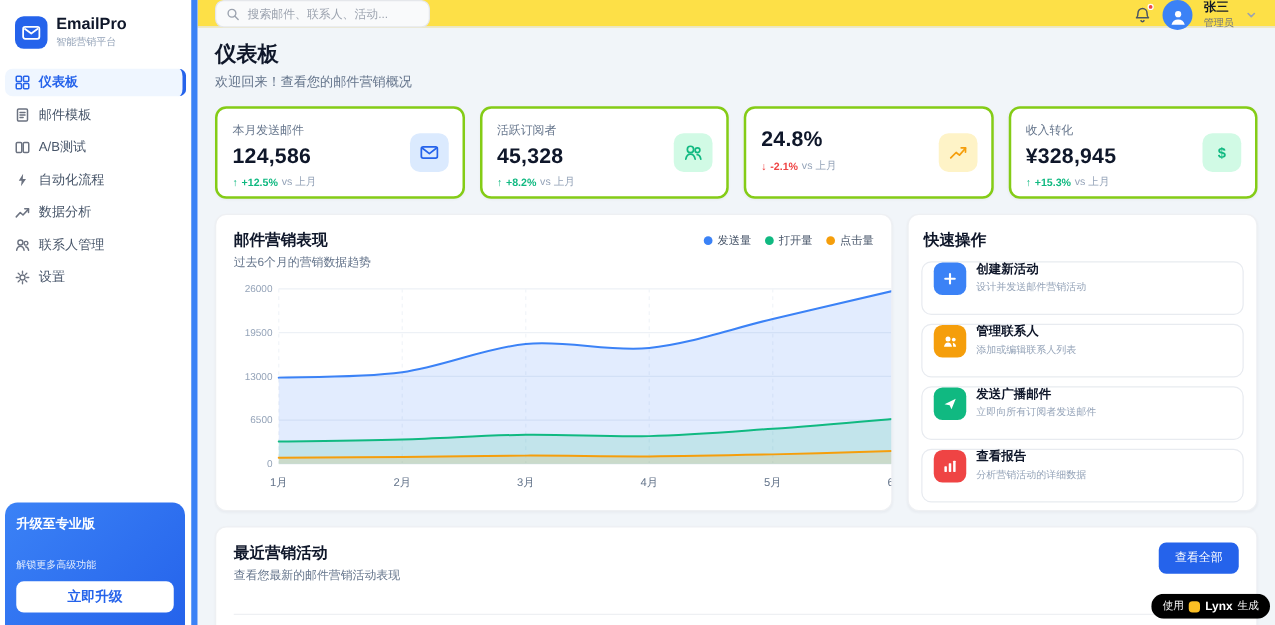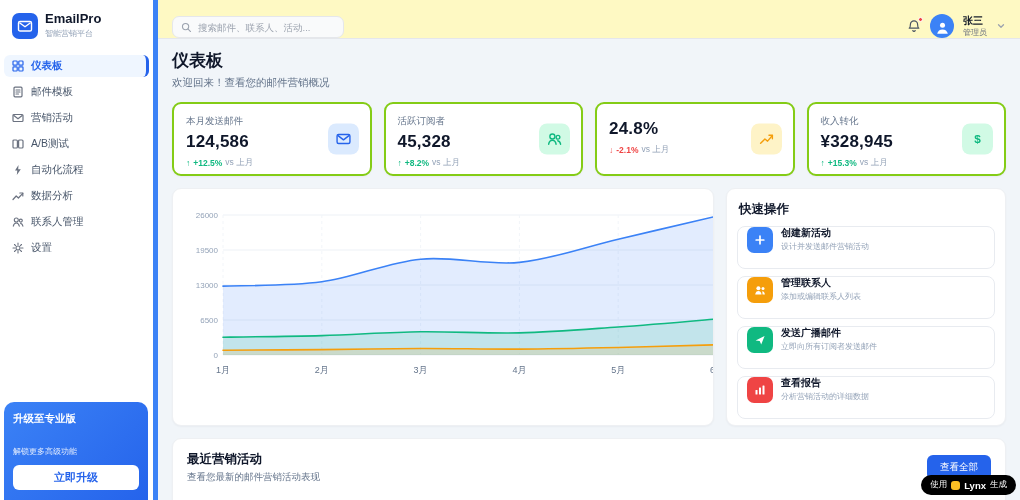--- a/index.html
+++ b/index.html
@@ -17,21 +17,21 @@
   .nav-item .nicon{display:flex;color:#6b7280}
   .nav-item.active{background:#eff6ff;color:#2563eb;font-weight:bold;border-right:3px solid #2563eb}
   .nav-item.active .nicon{color:#2563eb}
   .upgrade{position:absolute;left:4px;right:5px;bottom:0;background:linear-gradient(135deg,#3b82f6,#2563eb);border-radius:10px 10px 0 0;padding:10px 9px 10px;color:#fff}
   .up-title{font-size:10.5px;font-weight:bold}
   .up-sub{font-size:8px;color:rgba(255,255,255,.85);margin-top:20px}
   .up-btn{display:block;width:100%;margin-top:8px;background:#fff;color:#2563eb;border:none;border-radius:6px;font-size:11px;font-weight:bold;padding:5px 0;cursor:pointer;font-family:Liberation Mono, monospace}
 
   
   .main{flex:1;display:flex;flex-direction:column;min-width:0}
-  .topbar{height:39px;background:#fef9c3;border-bottom:1px solid #e5e7eb;display:flex;align-items:flex-end;padding:0 14px;flex-shrink:0}
+  .topbar{height:22px;background:#fde047;border-bottom:1px solid #e5e7eb;display:flex;align-items:flex-start;padding:0 14px;flex-shrink:0}
   .search{display:flex;align-items:center;gap:6px;width:172px;height:22px;background:#f9fafb;border:1px solid #e5e7eb;border-radius:7px;padding:0 8px}
   .search input{border:none;background:transparent;outline:none;font-size:9.5px;color:#374151;width:100%;font-family:inherit}
   .search input::placeholder{color:#9ca3af}
   .top-right{margin-left:auto;display:flex;align-items:center;gap:9px}
   .bell{position:relative;display:flex;cursor:pointer}
   .bell .dot{position:absolute;top:-2px;right:-2px;width:5px;height:5px;border-radius:50%;background:#ef4444;border:1px solid #fff}
   .avatar{width:24px;height:24px;border-radius:50%;background:#3b82f6;display:flex;align-items:center;justify-content:center;overflow:hidden;cursor:pointer}
   .avatar svg{width:15px;height:15px;margin-top:3px}
   .uname{font-size:10px;font-weight:bold;color:#111827;line-height:1.1}
   .urole{font-size:8px;color:#6b7280;margin-top:1px}
@@ -71,21 +71,21 @@
   .qa-title{font-size:12.5px;font-weight:bold;margin:2px 2px 8px}
   .qa-item{display:flex;align-items:flex-start;gap:8px;border:1px solid #e8ebf0;border-radius:8px;height:43px;padding:0 9px;margin-bottom:7px;cursor:pointer;background:#fff}
   .qa-item:last-child{margin-bottom:0}
   .qa-ico{width:26px;height:26px;border-radius:7px;display:flex;align-items:center;justify-content:center;flex-shrink:0}
   .i-blue{background:#3b82f6}.i-green{background:#10b981}.i-amber{background:#f59e0b}.i-red{background:#ef4444}
   .qa-t{font-size:10px;font-weight:bold;line-height:1.2}
   .qa-s{font-size:8px;color:#94a3b8;margin-top:2px;white-space:nowrap}
 
   
   .recent{margin-top:12px;padding:12px 14px;height:130px;overflow:hidden}
-  .recent-head{display:flex;align-items:center}
+  .recent-head{display:flex;align-items:flex-start}
   .view-all{margin-left:auto;background:#2563eb;color:#fff;border:none;border-radius:6px;font-size:9.5px;padding:6px 13px;cursor:pointer;font-family:inherit}
   .tbl-head{display:grid;grid-template-columns:185px 155px 128px 127px 93px 65px 1fr;margin-top:12px;padding:6px 2px;border-bottom:1px solid #eef0f3}
 
   
   .lynx{position:fixed;right:4px;bottom:5px;background:#000;color:#fff;border-radius:11px;height:20px;display:flex;align-items:center;gap:4px;padding:0 9px;font-size:8.5px;z-index:50;cursor:pointer}
   .lynx-b{font-weight:bold;font-size:9.5px}
   .lynx-ico{width:9px;height:9px;border-radius:3px;background:#fbbf24;display:inline-block}
 </style>
 </head>
 <body>
@@ -127,31 +127,20 @@
               <rect x="2" y="1.2" width="8" height="9.6" rx="1"></rect>
               <path d="M4 4h4M4 6h4M4 8h2.5"></path>
             </g>
           </svg>
         </span>
       <span>邮件模板</span>
     </div>
     <div class="nav-item">
       <span class="nicon">
           <svg width="12" height="12" viewBox="0 0 12 12">
-            <g fill="none" stroke="currentColor" stroke-width="1.2" stroke-linejoin="round">
-              <rect x="1" y="2.5" width="10" height="7" rx="1"></rect>
-              <path d="M1.5 3.2 6 6.8l4.5-3.6"></path>
-            </g>
-          </svg>
-        </span>
-      <span>营销活动</span>
-    </div>
-    <div class="nav-item">
-      <span class="nicon">
-          <svg width="12" height="12" viewBox="0 0 12 12">
             <g fill="none" stroke="currentColor" stroke-width="1.2">
               <rect x="1" y="2" width="4.4" height="8" rx="1"></rect>
               <rect x="6.6" y="2" width="4.4" height="8" rx="1"></rect>
             </g>
           </svg>
         </span>
       <span>A/B测试</span>
     </div>
     <div class="nav-item">
       <span class="nicon">
@@ -312,20 +301,40 @@
         <div class="chip chip-green">
           <svg width="15" height="15" viewBox="0 0 14 14">
               <text x="7" y="11" text-anchor="middle" font-size="11" font-weight="700" fill="#10b981" font-family="Liberation Sans, sans-serif">$</text>
             </svg>
         </div>
       </div>
     </div>
 
     <div class="mid">
       <section class="card chart-card">
+        <div class="chart-head">
+          <div>
+            <div class="c-title">邮件营销表现</div>
+            <div class="c-sub">过去6个月的营销数据趋势</div>
+          </div>
+          <div class="legend">
+            <span class="l-item">
+                <span class="l-dot d-blue"></span>
+                <span>发送量</span>
+              </span>
+            <span class="l-item">
+                <span class="l-dot d-green"></span>
+                <span>打开量</span>
+              </span>
+            <span class="l-item">
+                <span class="l-dot d-amber"></span>
+                <span>点击量</span>
+              </span>
+          </div>
+        </div>
         <div class="chart-box" id="chart"><svg width="537" height="172" viewBox="0 0 537 172">
               <line x1="36" y1="146.0" x2="530" y2="146.0" stroke="#edf1f6"></line>
               <text x="31" y="148.8" text-anchor="end" font-size="8" fill="#94a3b8">0</text>
               <line x1="36" y1="111.0" x2="530" y2="111.0" stroke="#edf1f6"></line>
               <text x="31" y="113.8" text-anchor="end" font-size="8" fill="#94a3b8">6500</text>
               <line x1="36" y1="76.0" x2="530" y2="76.0" stroke="#edf1f6"></line>
               <text x="31" y="78.8" text-anchor="end" font-size="8" fill="#94a3b8">13000</text>
               <line x1="36" y1="41.0" x2="530" y2="41.0" stroke="#edf1f6"></line>
               <text x="31" y="43.8" text-anchor="end" font-size="8" fill="#94a3b8">19500</text>
               <line x1="36" y1="6.0" x2="530" y2="6.0" stroke="#edf1f6"></line>

